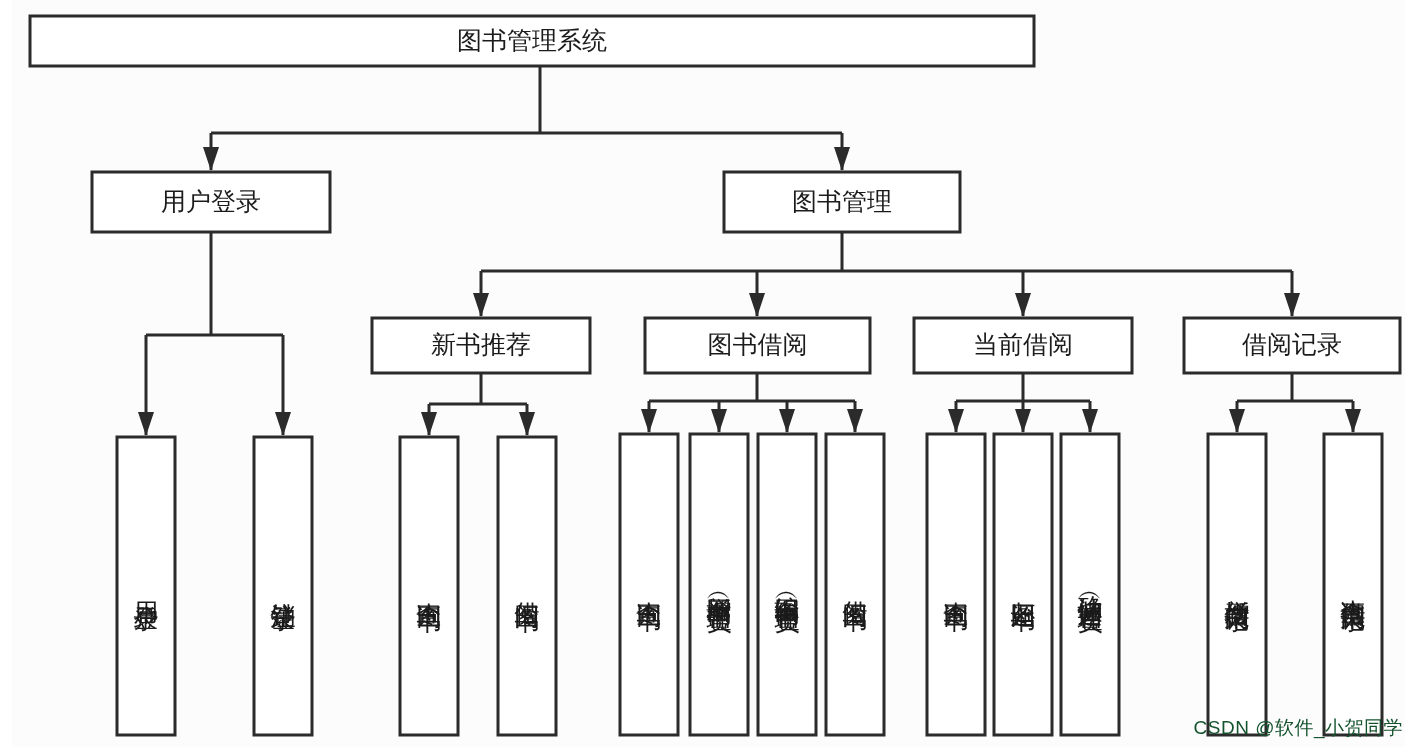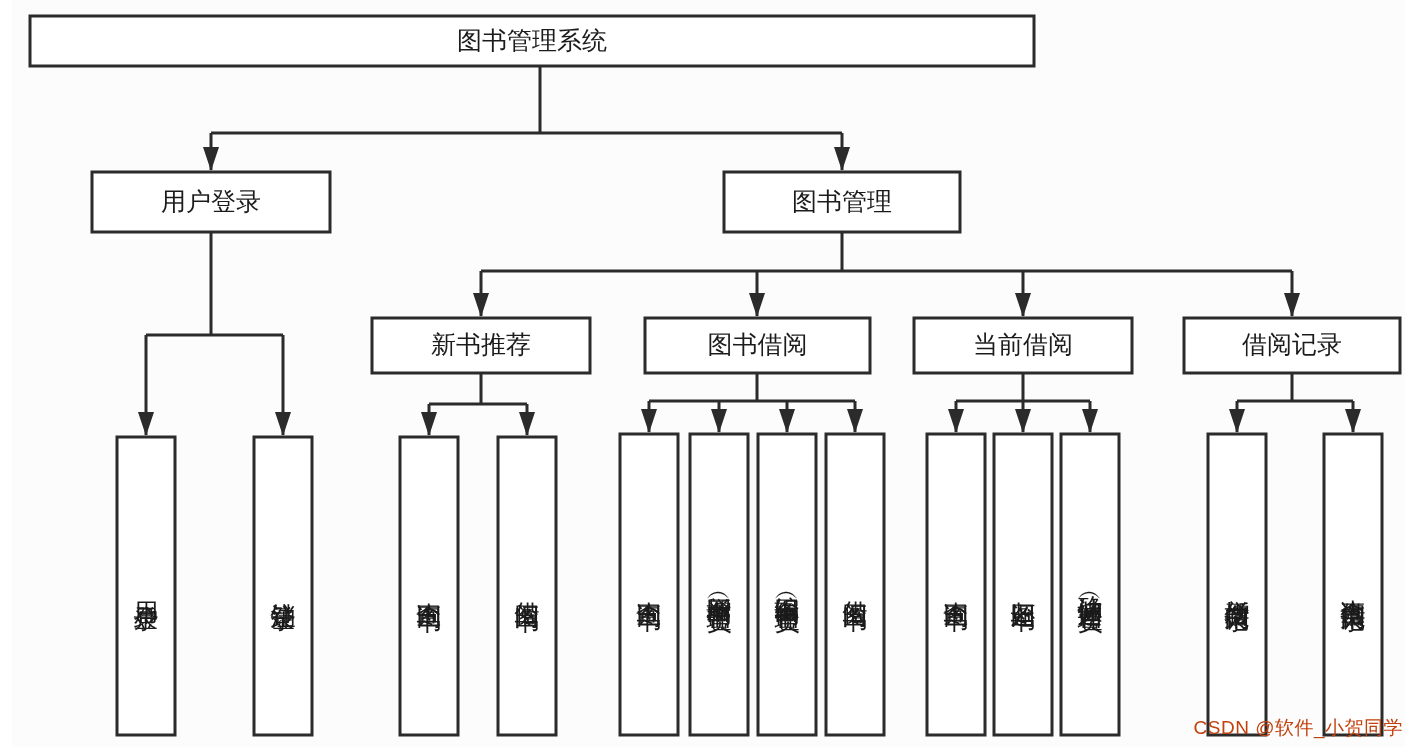--- a/index.html
+++ b/index.html
@@ -60,21 +60,21 @@
     color: #1b1b1b;
     font-family: "Liberation Sans", "DejaVu Sans", sans-serif;
     white-space: nowrap;
     pointer-events: none;
   }
   .watermark {
     position: absolute;
     right: 14px;
     bottom: 6px;
     font-size: 19px;
-    color: #c2410c;
+    color: #14532d;
     font-family: "Liberation Sans", "DejaVu Sans", sans-serif;
     letter-spacing: 0.5px;
     text-align: right;
   }
 </style>
 </head>
 <body>
 
 <div id="diagram-root">
 

